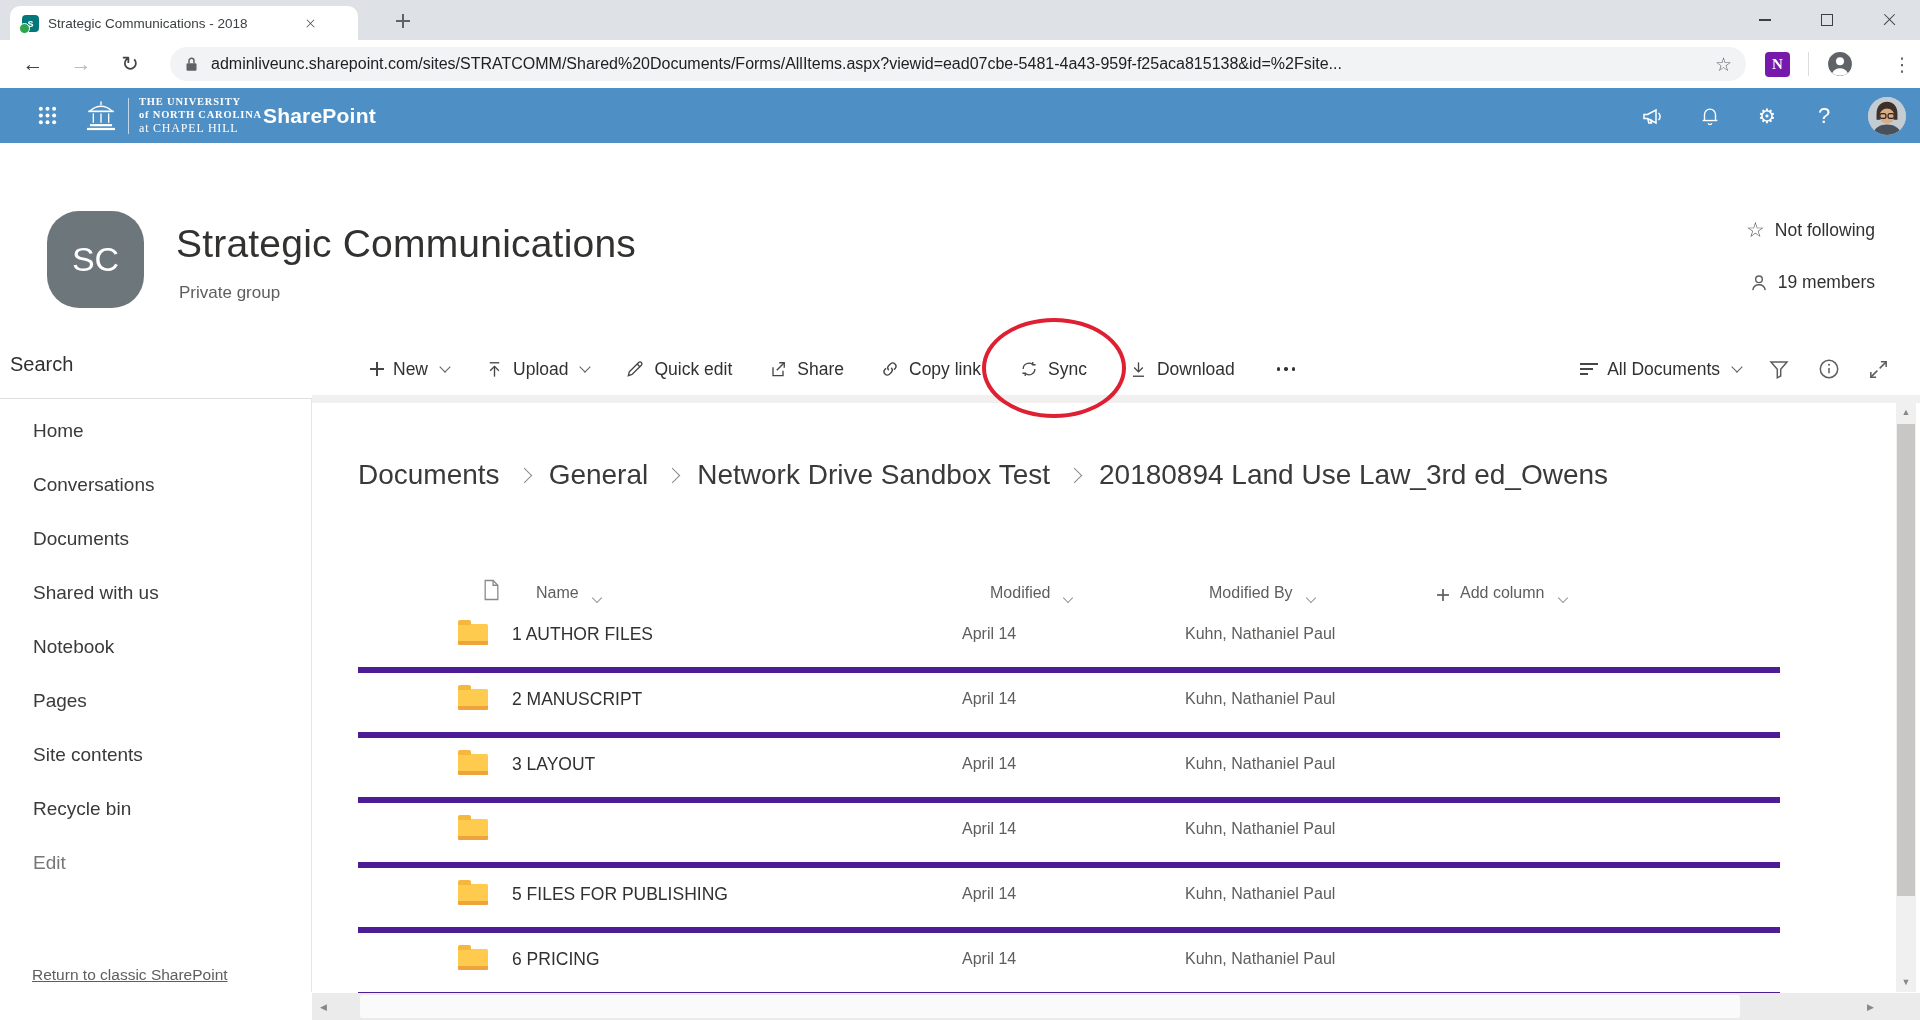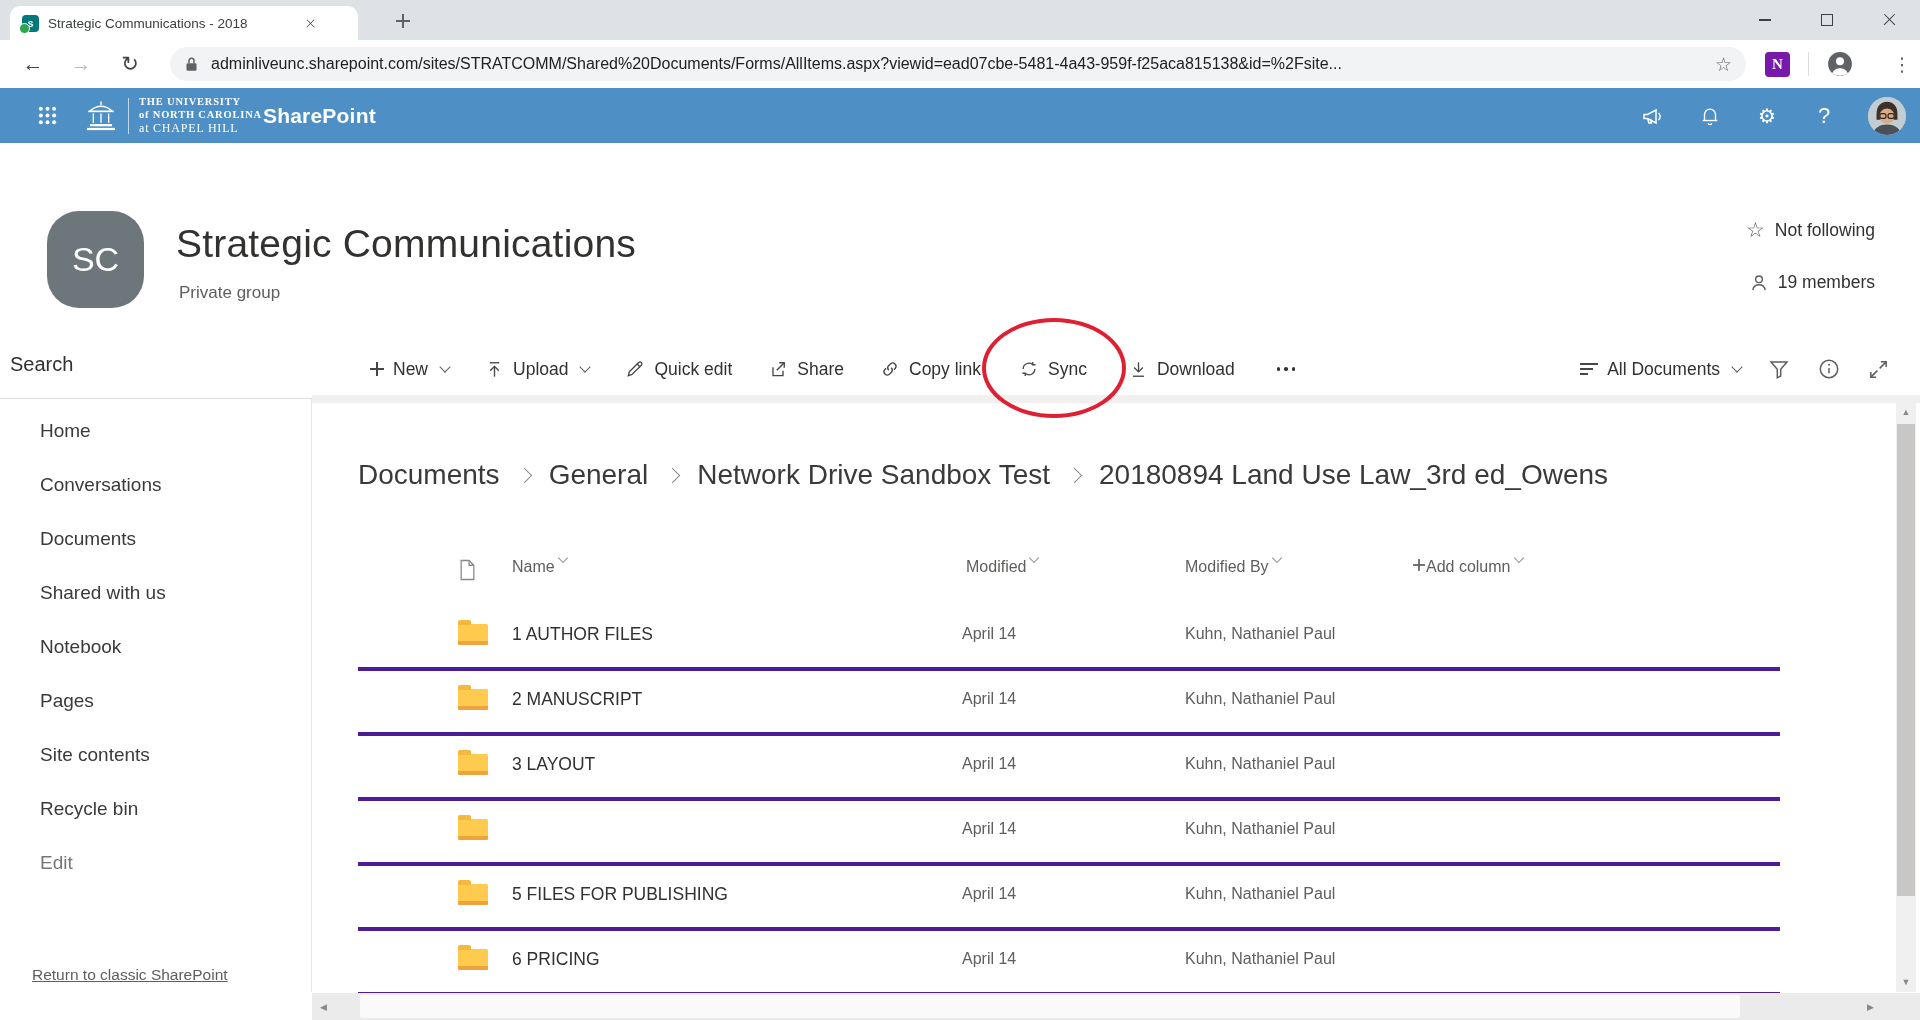--- a/index.html
+++ b/index.html
@@ -70,21 +70,21 @@
   .follow{right:45px;top:218px;display:flex;align-items:center;gap:10px;font-size:17.5px;color:#323130;}
   .followstar{font-size:21px;color:#605e5c;}
   .members{right:45px;top:272px;display:flex;align-items:center;gap:9px;font-size:17.5px;color:#323130;}
 
   
   .search{left:8px;top:352px;width:290px;border:none;outline:none;font-size:20px;color:#201f1e;
           font-family:"Liberation Sans",sans-serif;background:transparent;}
   .search::placeholder{color:#323130;opacity:1;}
   .searchline{left:0;top:398px;width:312px;height:1px;background:#e1dfdd;}
   .sideborder{left:311px;top:399px;width:1px;height:593px;background:#e8e6e4;}
-  .navitem{left:8px;width:300px;height:54px;display:flex;align-items:center;padding-left:32px;box-sizing:border-box;
+  .navitem{left:1px;width:300px;height:54px;display:flex;align-items:center;padding-left:32px;box-sizing:border-box;
            font-size:19px;color:#3a3a3a;}
   .navitem.dim{color:#767676;}
   .classic{left:32px;top:966px;font-size:15.5px;color:#605e5c;text-decoration:underline;}
 
   
   .cmdbar{left:352px;top:340px;height:58px;display:flex;align-items:center;}
   .cmd{position:relative;display:flex;align-items:center;gap:9px;font-size:17.5px;color:#323130;height:44px;}
   .cmdic{color:#484644;}
   .chev{display:inline-block;width:7px;height:7px;border-right:1.6px solid #605e5c;border-bottom:1.6px solid #605e5c;
         transform:rotate(45deg);margin-left:4px;margin-top:-4px;}
@@ -99,22 +99,22 @@
   .graystrip{left:312px;top:395px;width:1608px;height:8px;background:#f1f0ef;}
 
   
   .breadcrumb{left:358px;top:450px;height:50px;display:flex;align-items:center;font-size:28px;font-weight:300;color:#3b3a39;}
   .bsep{width:10px;height:10px;border-right:1.5px solid #8a8886;border-bottom:1.5px solid #8a8886;
         transform:rotate(-45deg);margin:0 19px;}
 
   
   .thead{left:358px;top:558px;width:1422px;height:44px;font-size:16px;color:#605e5c;}
   .thead .chev{border-color:#8a8886;transform:rotate(45deg) scale(.9);}
-  .th{position:absolute;top:0;height:44px;display:flex;align-items:flex-start;gap:0;}
-  .row{position:absolute;left:358px;width:1422px;height:65px;border-bottom:4px solid #4c1d95;}
+  .th{position:absolute;top:0;height:44px;display:flex;align-items:flex-end;gap:10px;margin-left:24px;}
+  .row{position:absolute;left:358px;width:1422px;height:65px;border-bottom:6px solid #4c1d95;}
   .cell{position:absolute;top:0;height:64px;display:flex;align-items:center;}
   .rname{font-size:17.5px;color:#323130;}
   .rmeta{font-size:16px;color:#605e5c;}
   .folder{position:relative;width:30px;height:21px;background:#ffcb4f;border-radius:1.5px;}
   .folder::before{content:"";position:absolute;left:0;top:-4px;width:13px;height:5px;background:#f5b73d;border-radius:2px 2px 0 0;}
   .folder::after{content:"";position:absolute;left:0;bottom:0;width:100%;height:4px;background:#eda43c;border-radius:0 0 1.5px 1.5px;}
 
   
   .vscroll{left:1896px;top:402px;width:20px;height:590px;background:#f0f0f0;}
   .vthumb{position:absolute;left:1px;top:22px;width:18px;height:472px;background:#c9c7c5;}

